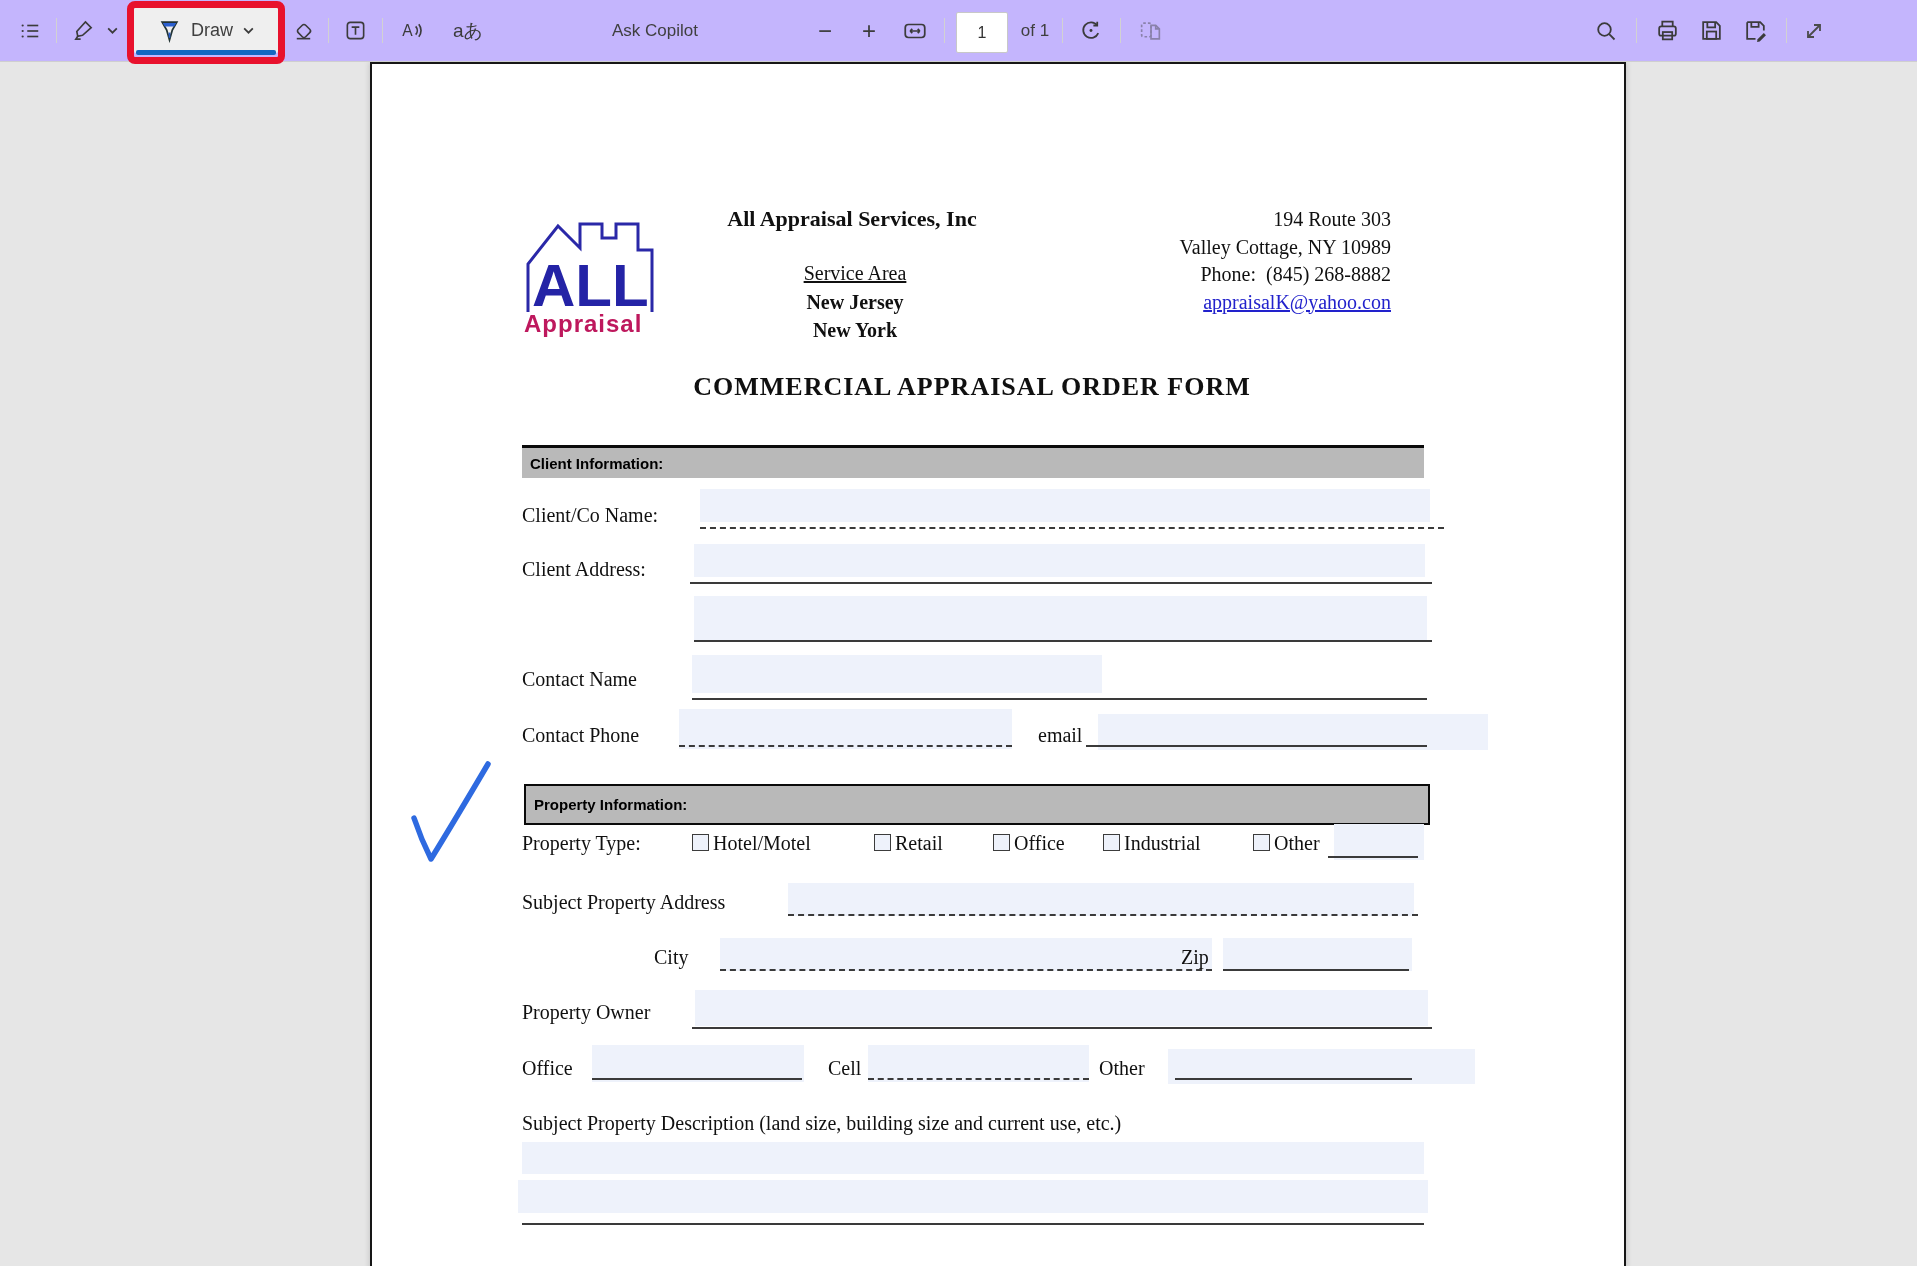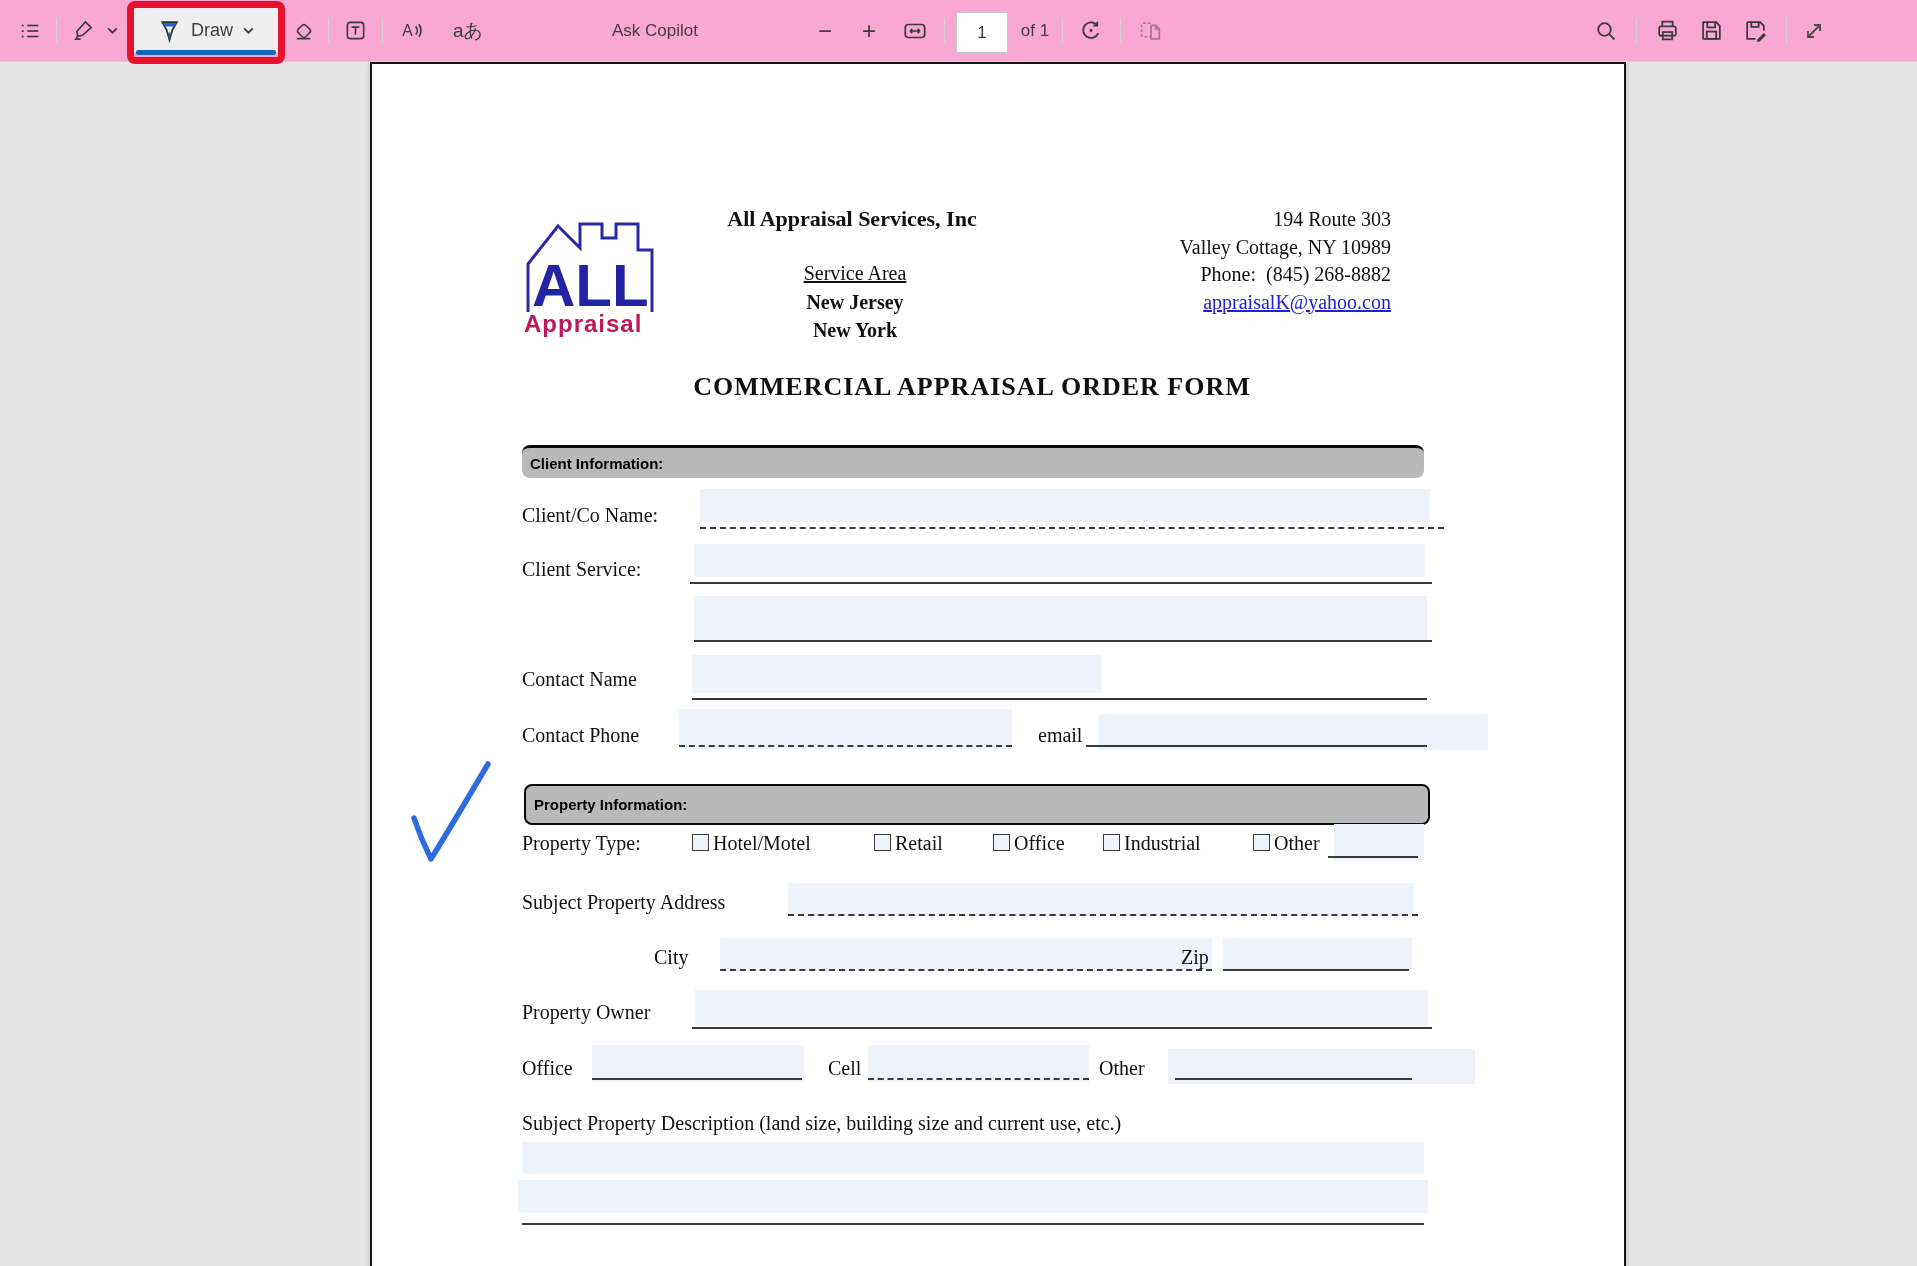--- a/index.html
+++ b/index.html
@@ -3,21 +3,21 @@
 <meta charset="utf-8">
 <style>
   html,body{margin:0;padding:0;}
   body{
     width:1917px;height:1266px;overflow:hidden;position:relative;
     background:#e6e6e6;font-family:"Liberation Sans",sans-serif;
   }
   
   .toolbar{
     position:absolute;left:0;top:0;width:1917px;height:61px;
-    background:#f9a8d4;border-bottom:1px solid #cfcfcf;z-index:5;
+    background:#c4b5fd;border-bottom:1px solid #cfcfcf;z-index:5;
   }
   .tb{position:absolute;top:0;height:61px;display:flex;align-items:center;justify-content:center;
       color:#3b3b3b;cursor:pointer;background:none;border:none;padding:0;}
   .tb svg{display:block;}
   .tbsep{position:absolute;top:18px;width:1px;height:25px;background:#d2d2d2;}
   .tb-label{font-size:17px;color:#3f3f3f;}
   .page-box{position:absolute;top:12px;width:46px;height:37px;background:#fff;border:1px solid #c8c8c8;
       border-radius:2px;text-align:center;font-size:16px;color:#333;}
   .draw-btn{
     position:absolute;left:134px;top:7px;width:144px;height:46px;display:flex;align-items:center;
@@ -37,21 +37,21 @@
   }
   .doc{position:absolute;inset:0;font-family:"Liberation Serif",serif;color:#101010;font-size:20px;}
   .lbl{position:absolute;white-space:pre;}
   .b{font-weight:bold;}
   .center{text-align:center;}
   .field{position:absolute;background:#eef2fb;}
   .uline{position:absolute;border-bottom:2px solid #3a3a3a;height:0;}
   .uline.dash{border-bottom-style:dashed;}
   .secbar{position:absolute;background:#b9b9b9;box-sizing:border-box;
       font-family:"Liberation Sans",sans-serif;font-weight:bold;font-size:15px;color:#000;
-      display:flex;align-items:center;padding-left:8px;border-radius:8px;}
+      display:flex;align-items:center;padding-left:8px;}
   .cb{position:absolute;width:17px;height:17px;background:#eef2fb;border:1.6px solid #3c3c3c;box-sizing:border-box;}
   .rightblock{position:absolute;left:624px;top:142px;width:395px;text-align:right;line-height:27.5px;}
   .rightblock div{white-space:pre;}
   .email-link{color:#2222cc;text-decoration:underline;}
   .logo-word{font-family:"Liberation Sans",sans-serif;}
 </style>
 </head>
 <body>
 
 <div class="toolbar">
@@ -229,21 +229,21 @@
   <div class="lbl b center" style="left:100px;top:308px;width:1000px;font-size:26px;letter-spacing:1px;">COMMERCIAL APPRAISAL ORDER FORM</div>
 
   <div class="secbar" style="left:150px;top:381px;width:902px;height:33px;border-top:3px solid #0a0a0a;">
     <span>Client Information:</span>
   </div>
 
   <div class="lbl" style="left:150px;top:440px;">Client/Co Name:</div>
   <div class="field" style="left:328px;top:425px;width:730px;height:33px;"></div>
   <div class="uline dash" style="left:328px;top:463px;width:744px;"></div>
 
-  <div class="lbl" style="left:150px;top:494px;">Client Service:</div>
+  <div class="lbl" style="left:150px;top:494px;">Client Address:</div>
   <div class="field" style="left:322px;top:480px;width:731px;height:33px;"></div>
   <div class="uline" style="left:318px;top:518px;width:742px;"></div>
 
   <div class="field" style="left:322px;top:532px;width:733px;height:44px;"></div>
   <div class="uline" style="left:322px;top:576px;width:738px;"></div>
 
   <div class="lbl" style="left:150px;top:604px;">Contact Name</div>
   <div class="field" style="left:320px;top:591px;width:410px;height:38px;"></div>
   <div class="uline" style="left:320px;top:634px;width:735px;"></div>
 

